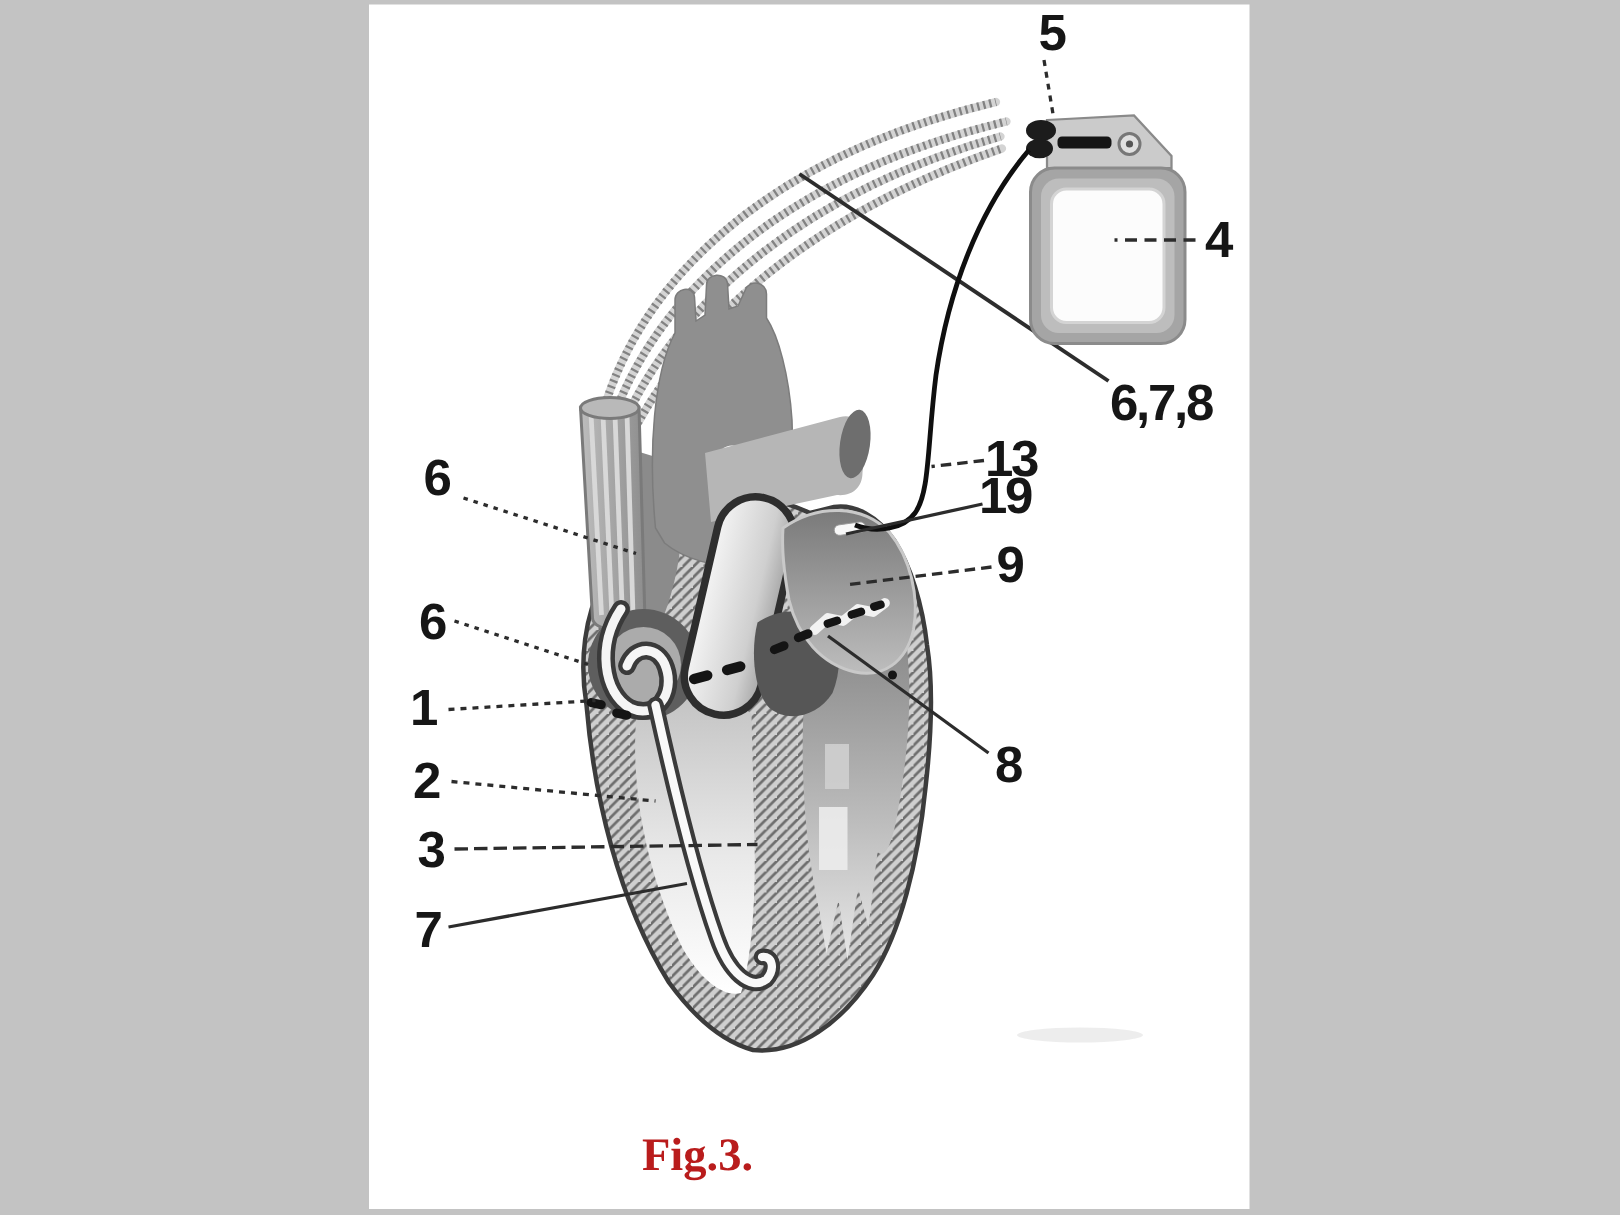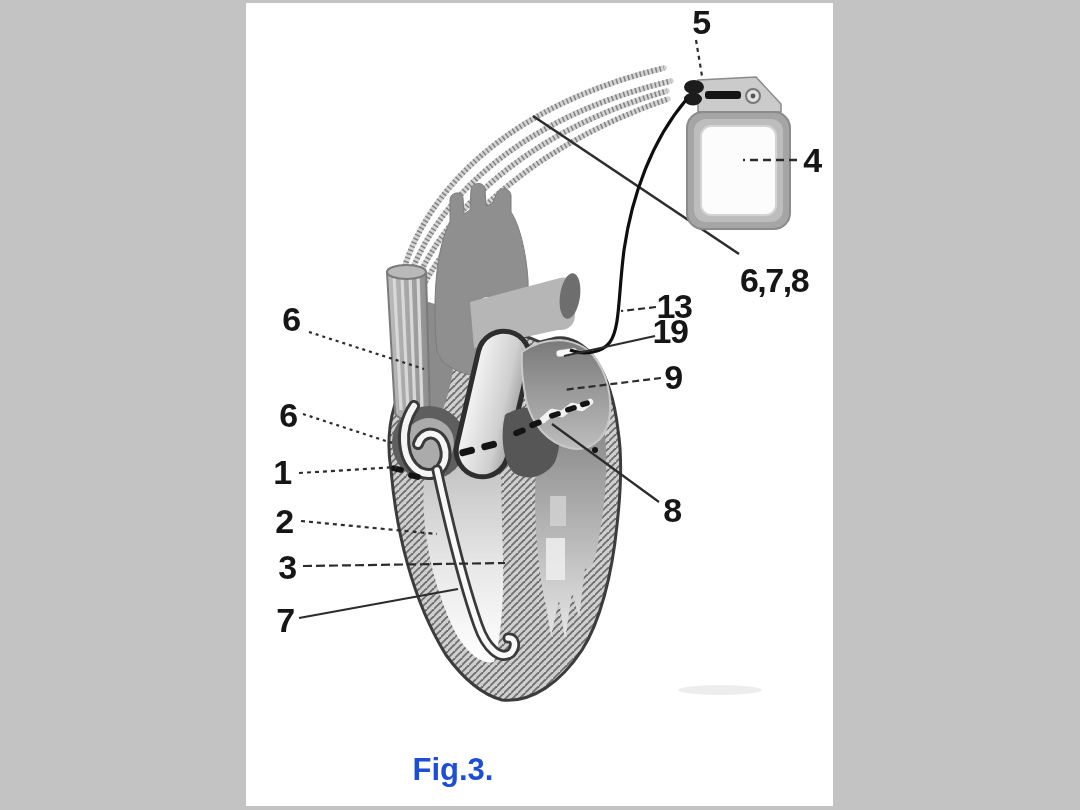--- a/index.html
+++ b/index.html
@@ -15,22 +15,22 @@
   }
   svg.scene{position:absolute;left:0;top:0;width:1080px;height:810px;}
   .num-label{
     position:absolute;transform:translate(-50%,-50%);
     font-weight:700;font-size:34px;color:#161616;
     letter-spacing:-1.5px;line-height:1;white-space:nowrap;
     font-family:"Liberation Sans",sans-serif;
   }
   .fig-caption{
     position:absolute;transform:translate(-50%,-50%);
-    font-family:Liberation Sans, sans-serif;
-    font-weight:700;font-size:31px;color:#1d4ed8;white-space:nowrap;
+    font-family:Liberation Serif, serif;
+    font-weight:700;font-size:31px;color:#b91c1c;white-space:nowrap;margin-left:12px;
   }
 </style>
 </head>
 <body>
 
 <div class="canvas">
   <div class="page"></div>
 
   <svg class="scene" viewBox="0 0 1080 810">
     <defs>
@@ -186,21 +186,21 @@
       <line x1="303" y1="414" x2="392" y2="443" stroke-width="2.2" stroke-dasharray="3 4"></line>
       <line x1="299" y1="473" x2="397" y2="467" stroke-width="2.2" stroke-dasharray="4 4"></line>
       <line x1="301" y1="521" x2="437" y2="534" stroke-width="2.2" stroke-dasharray="4 4"></line>
       <line x1="303" y1="566" x2="505" y2="563" stroke-width="2.2" stroke-dasharray="9 4"></line>
       <line x1="299" y1="618" x2="458" y2="589" stroke-width="2.2"></line>
     </g>
   </svg>
 
   <div class="num-label" style="left:701px;top:22px">5</div>
   <div class="num-label" style="left:812px;top:160px">4</div>
-  <div class="num-label" style="left:774px;top:280px">6,7,8</div>
+  <div class="num-label" style="left:774px;top:269px">6,7,8</div>
   <div class="num-label" style="left:674px;top:306px">13</div>
   <div class="num-label" style="left:670px;top:331px">19</div>
   <div class="num-label" style="left:673px;top:377px">9</div>
   <div class="num-label" style="left:672px;top:510px">8</div>
   <div class="num-label" style="left:291px;top:319px">6</div>
   <div class="num-label" style="left:288px;top:415px">6</div>
   <div class="num-label" style="left:282px;top:472px">1</div>
   <div class="num-label" style="left:284px;top:521px">2</div>
   <div class="num-label" style="left:287px;top:567px">3</div>
   <div class="num-label" style="left:285px;top:620px">7</div>

